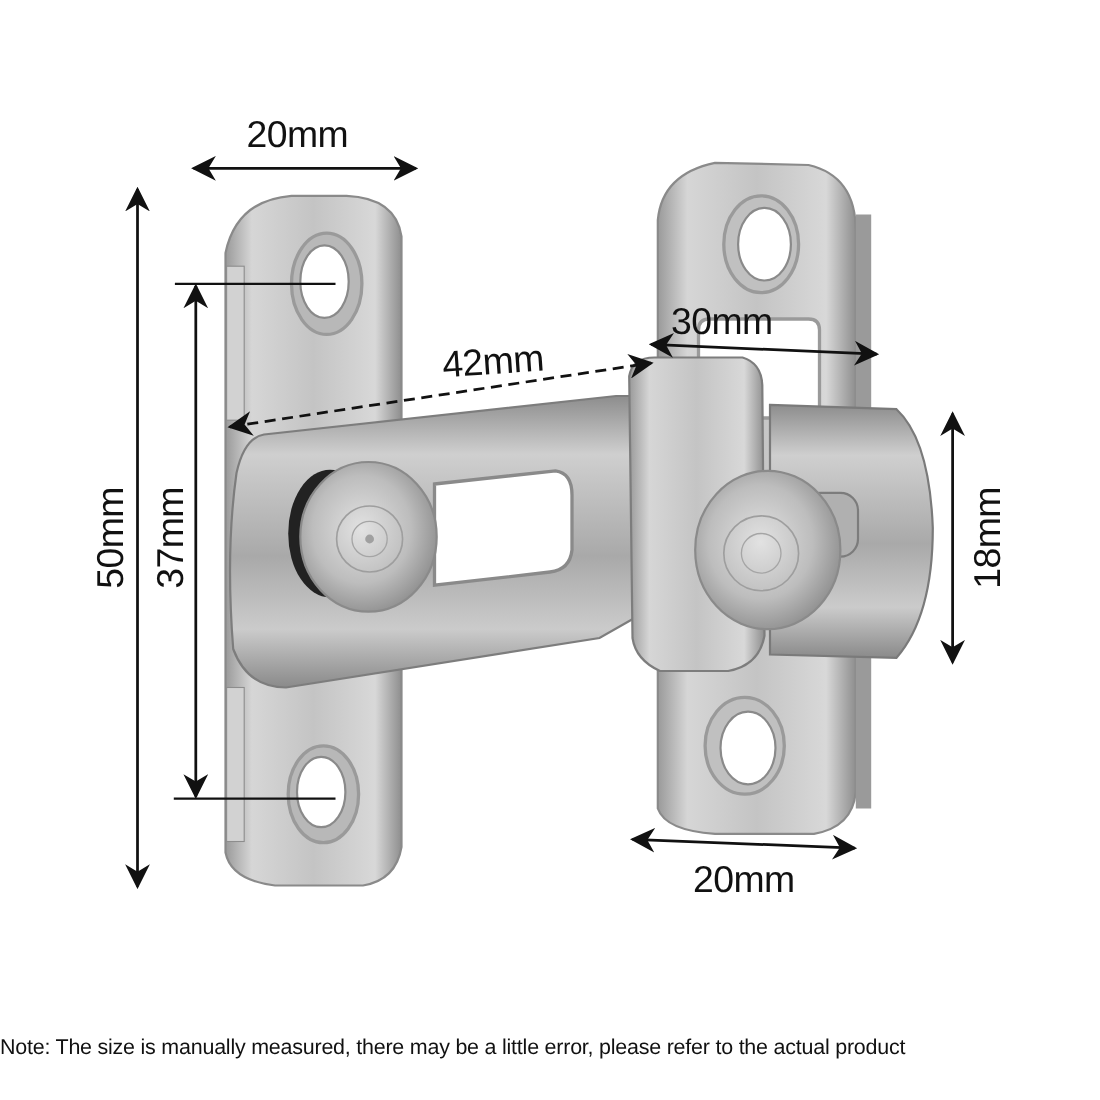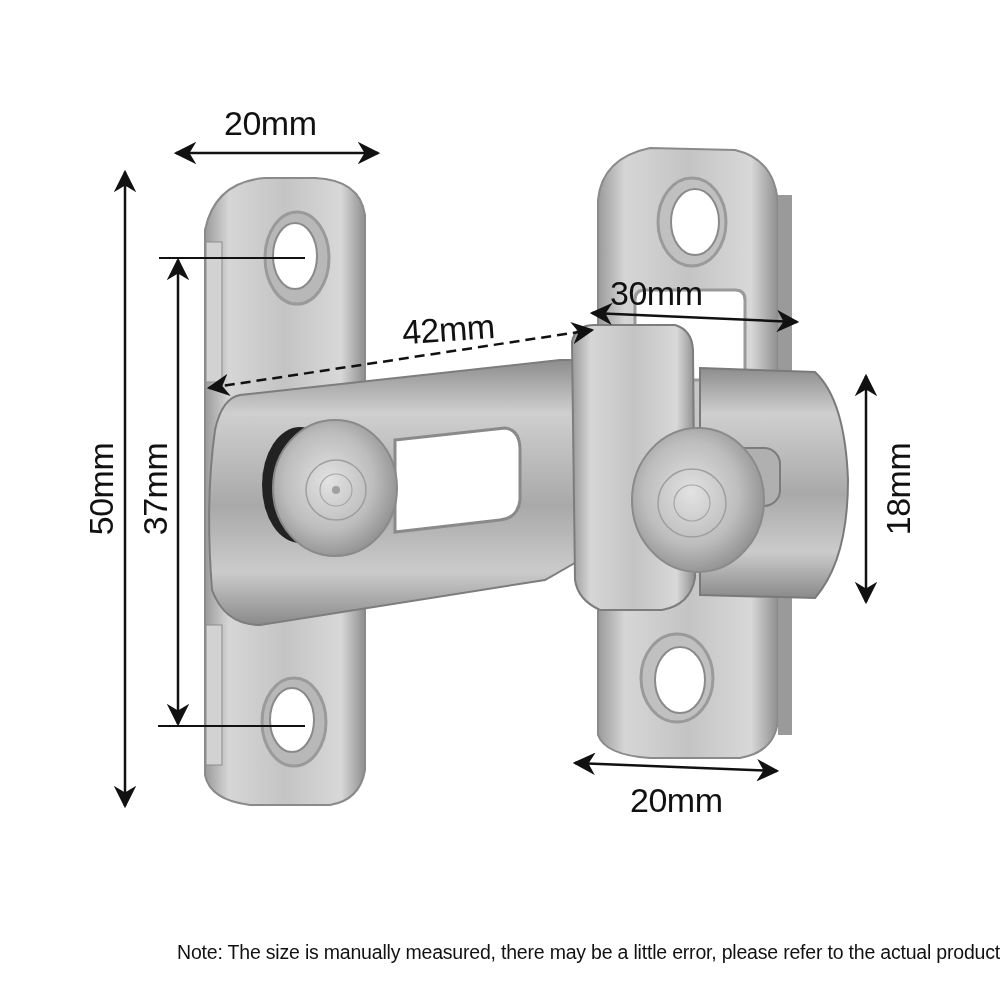--- a/index.html
+++ b/index.html
@@ -1,20 +1,20 @@
 <!DOCTYPE html>
 <html><head>
   <meta charset="utf-8">
   <style>
     html, body { margin: 0; padding: 0; background: #ffffff; }
     body { width: 1000px; height: 1000px; position: relative; overflow: hidden; font-family: "Liberation Sans", sans-serif; }
     #stage { position: absolute; left: 0; top: 0; width: 817px; height: 1000px; }
     .dim-label { position: absolute; font-family: "Liberation Sans", sans-serif; font-size: 34px; color: #111; letter-spacing: -0.5px; white-space: nowrap; line-height: 1; }
     .vert { transform-origin: center center; transform: rotate(-90deg); }
-    .note { position: absolute; left: 0; width: 1000px; top: 941px; text-align: right; font-size: 19.5px; color: #111; font-family: "Liberation Sans", sans-serif; white-space: nowrap; letter-spacing: -0.2px; }
+    .note { position: absolute; left: 0; width: 1000px; top: 941px; text-align: left; font-size: 19.5px; color: #111; font-family: "Liberation Sans", sans-serif; white-space: nowrap; letter-spacing: -0.2px; }
   </style>
 </head>
 <body>
 
 <div id="stage">
   <svg width="1000" height="1000" viewBox="0 0 1000 1000">
     <defs>
       <linearGradient id="steelV" x1="0" y1="0" x2="1" y2="0">
         <stop offset="0" stop-color="#9a9a9a"></stop>
         <stop offset="0.15" stop-color="#d6d6d6"></stop>

